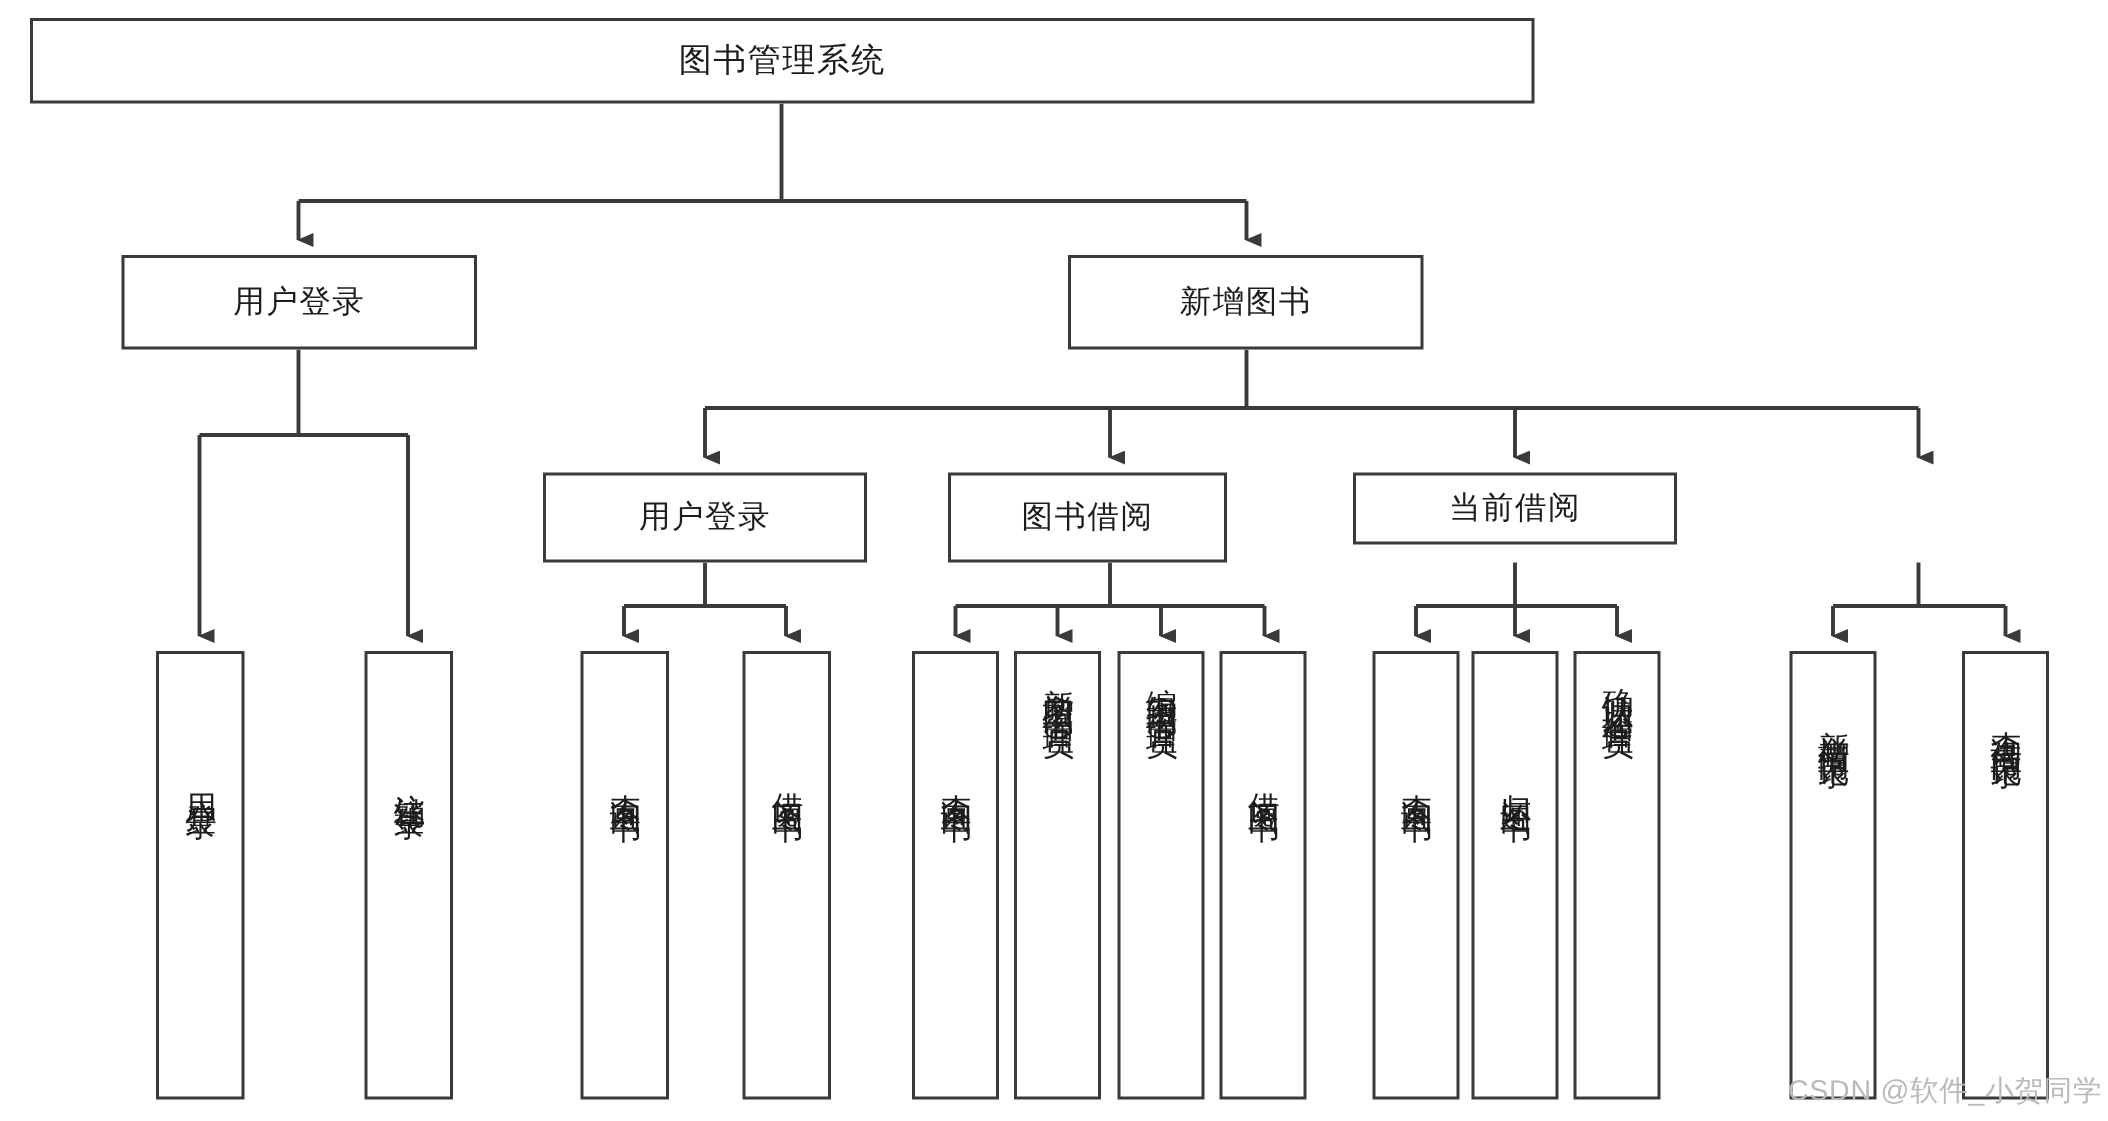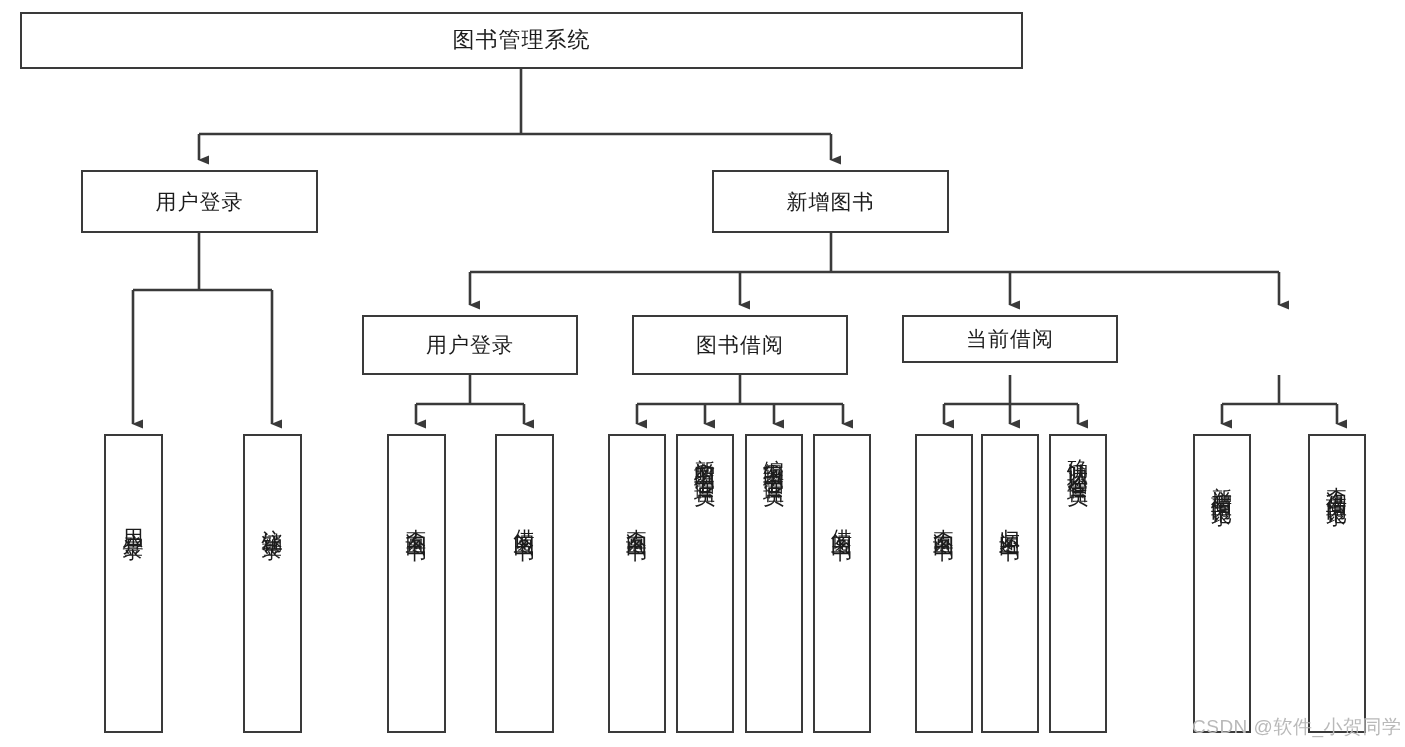--- a/index.html
+++ b/index.html
@@ -117,21 +117,21 @@
   </div>
 
   <div class="node horiz" style="left:712px;top:170px;width:237px;height:63px;">
     <span class="label">新增图书</span>
   </div>
 
   <div class="node horiz" style="left:362px;top:315px;width:216px;height:60px;">
     <span class="label">用户登录</span>
   </div>
 
-  <div class="node horiz" style="left:632px;top:315px;width:216px;height:60px;">
+  <div class="node horiz" style="left:632px;top:315px;width:186px;height:60px;">
     <span class="label">图书借阅</span>
   </div>
 
   <div class="node horiz" style="left:902px;top:315px;width:216px;height:48px;">
     <span class="label">当前借阅</span>
   </div>
 
 
   <div class="node vert" style="left:104px;top:434px;width:59px;height:299px;padding-top:76px;">
     <span class="label">用户登录</span>

